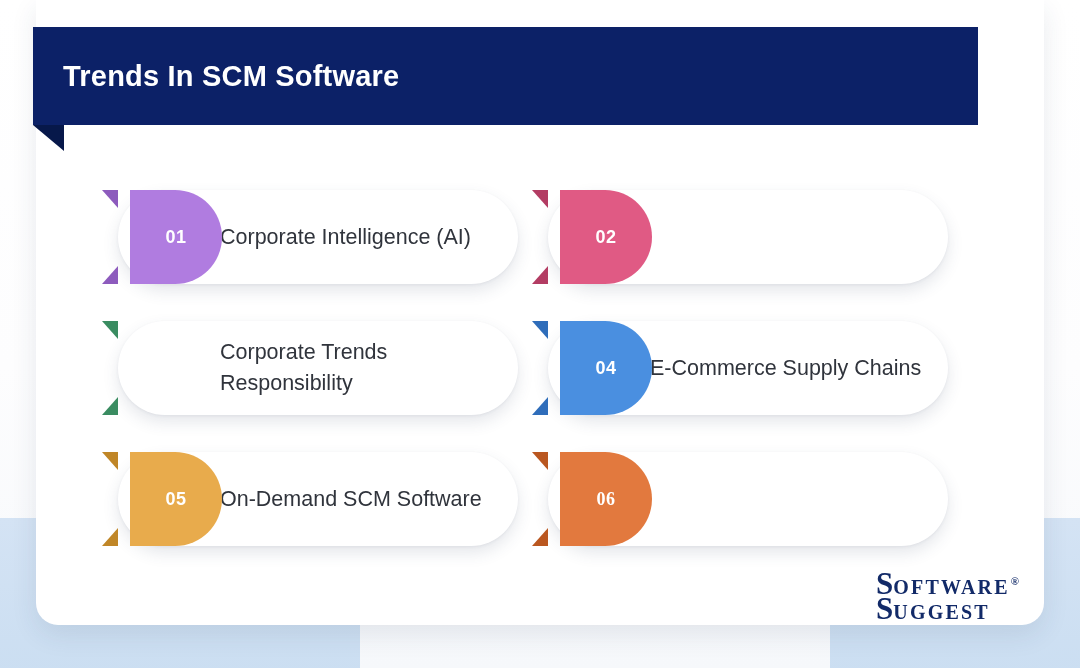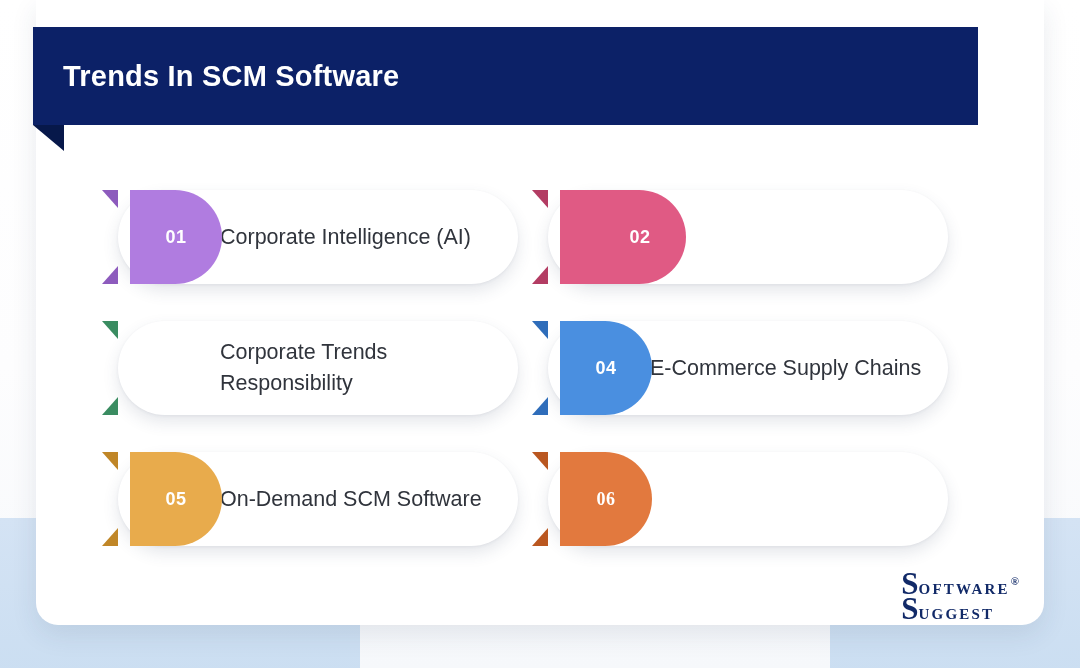--- a/index.html
+++ b/index.html
@@ -88,21 +88,21 @@
   }
 
   
   #logo{
     position:absolute;right:62px;bottom:44px;
     color:#122a68;font-family:"Liberation Serif","DejaVu Serif",serif;
     text-align:left;line-height:1;
   }
   .logo-line{display:flex;align-items:baseline;}
   .logo-cap{font-size:31px;font-weight:bold;letter-spacing:0px;}
-  .logo-rest{font-size:15px;font-weight:bold;letter-spacing:2.2px;}
+  .logo-rest{font-size:20px;font-weight:bold;letter-spacing:2.2px;}
   .logo-reg{font-size:11px;font-weight:bold;vertical-align:super;position:relative;top:-9px;left:1px;}
   .logo-line2{margin-top:-6px;}
 </style>
 </head>
 <body>
 
 <div id="canvas">
 
   <div class="deco deco-left"></div>
   <div class="deco deco-right"></div>
@@ -125,21 +125,21 @@
         <div class="wing wing-top" style="background: rgb(141, 91, 189);"></div>
         <div class="wing wing-bot" style="background: rgb(141, 91, 189);"></div>
         <div class="badge" style="background: rgb(176, 124, 224);">01</div>
         <div class="card-text">Corporate Intelligence (AI)</div>
       </div>
 
       <div class="card col2">
         <div class="card-body"></div>
         <div class="wing wing-top" style="background: rgb(179, 60, 99);"></div>
         <div class="wing wing-bot" style="background: rgb(179, 60, 99);"></div>
-        <div class="badge" style="background: rgb(224, 90, 132); padding-left: 34px;">02</div>
+        <div class="badge" style="background: rgb(224, 90, 132);">02</div>
       </div>
     </div>
 
     <div class="row">
       <div class="card col1">
         <div class="card-body"></div>
         <div class="wing wing-top" style="background: rgb(58, 140, 97);"></div>
         <div class="wing wing-bot" style="background: rgb(58, 140, 97);"></div>
         <div class="card-text">Corporate Trends Responsibility</div>
       </div>

